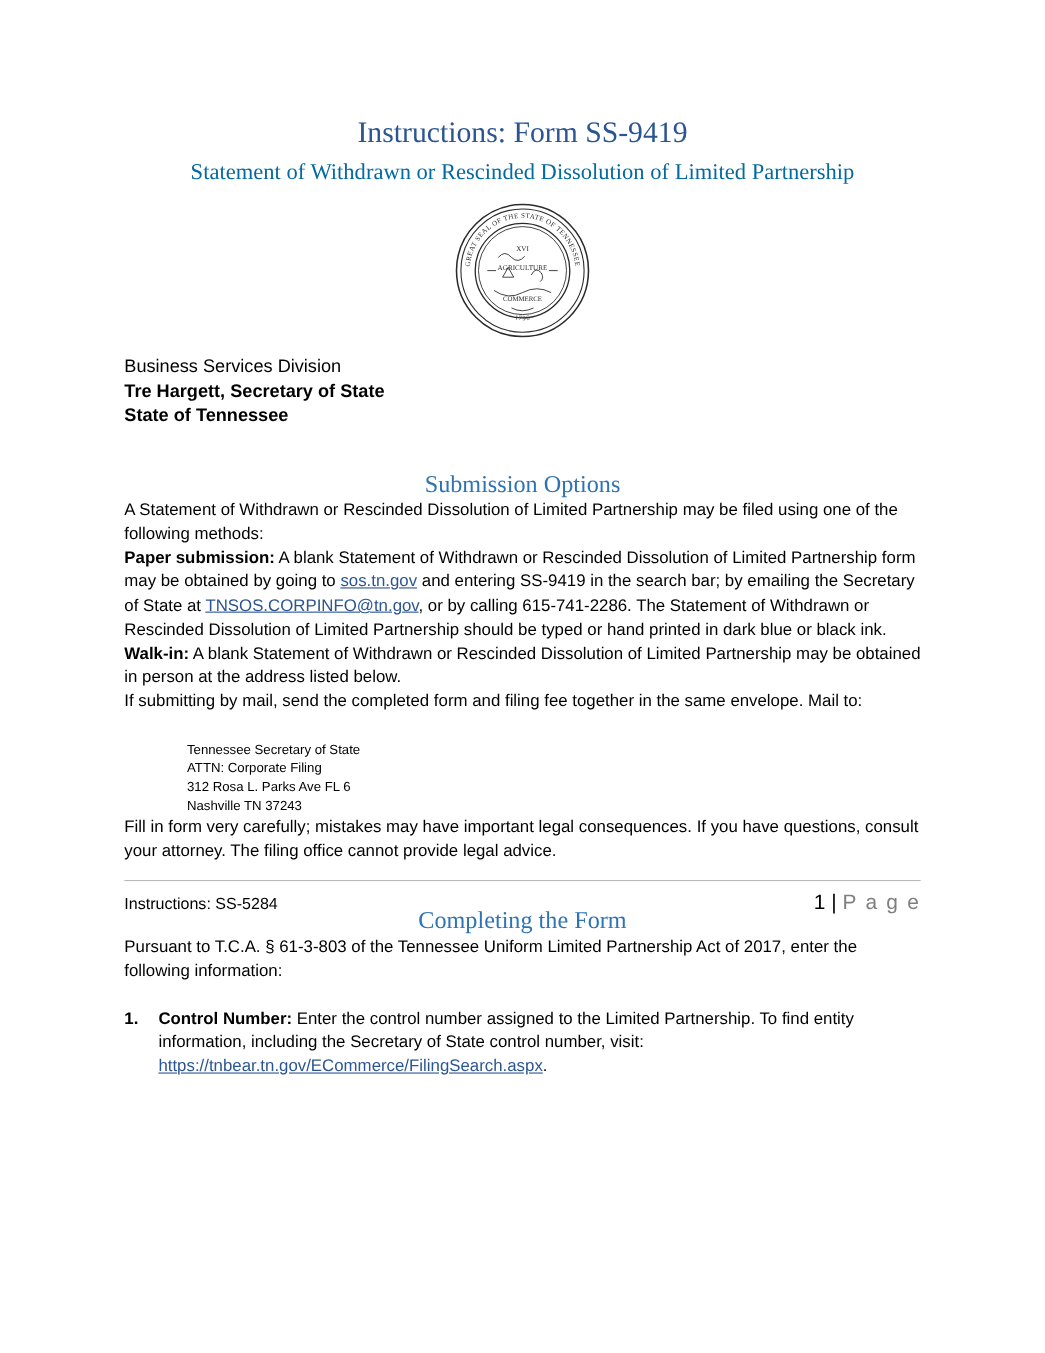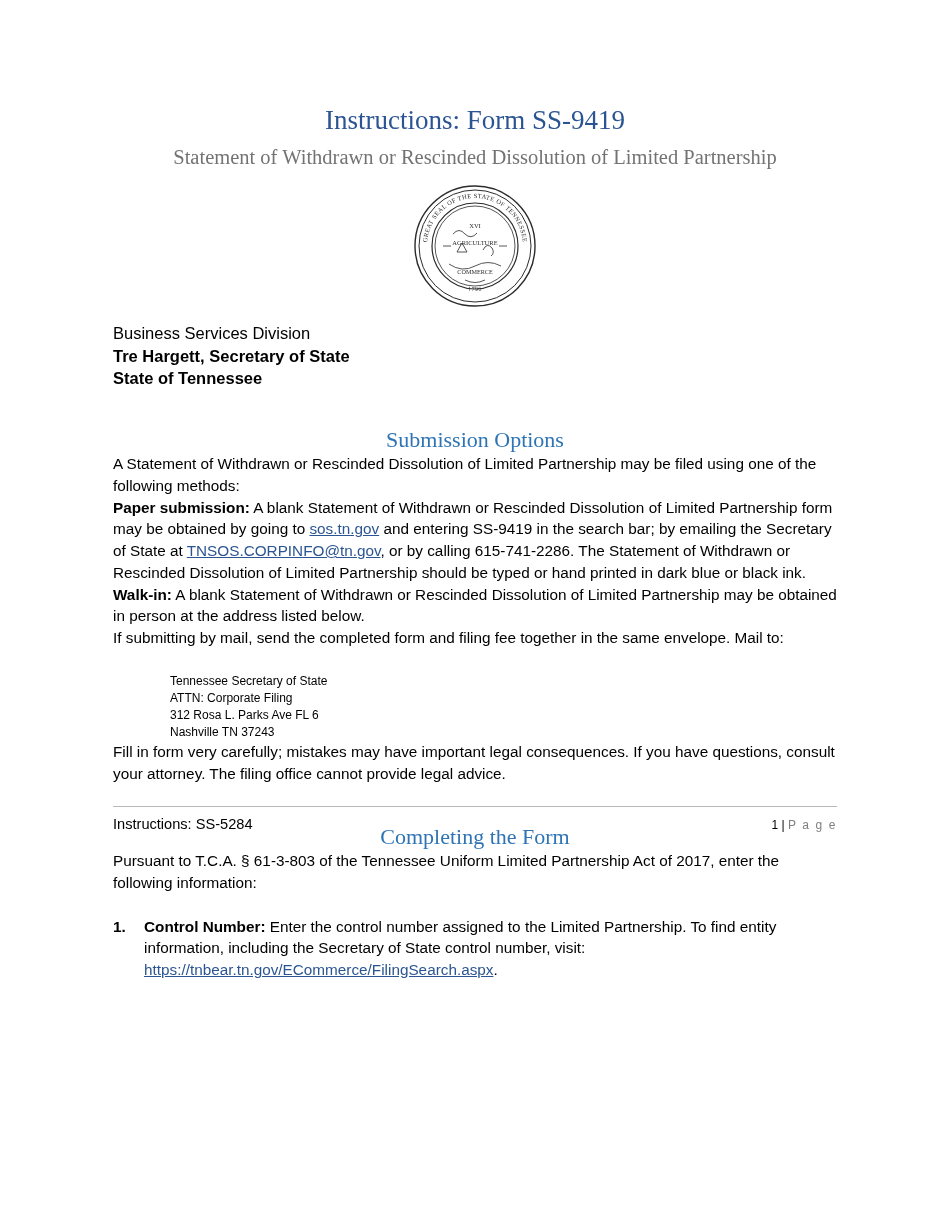--- a/index.html
+++ b/index.html
@@ -30,21 +30,21 @@
     font-family: "Liberation Serif", serif;
     font-size: 27px;
     color: #2b5592;
     line-height: 1.25;
     font-weight: normal;
     margin: 0;
   }
   .doc-subtitle {
     font-family: "Liberation Serif", serif;
     font-size: 20.5px;
-    color: #737373;
+    color: #0369a1;
     line-height: 1.3;
     margin: 6px 0 0 0;
     font-weight: normal;
   }
   .seal-wrap {
     display: flex;
     justify-content: center;
     margin-top: 14px;
   }
   .seal {
@@ -127,21 +127,21 @@
     border-top: 1px solid #b8b8b8;
     margin-bottom: 9px;
   }
   .footer-row {
     display: flex;
     justify-content: space-between;
     align-items: baseline;
     font-size: 14.6px;
   }
   .footer-right {
-    font-size: 12px;
+    font-size: 19px;
   }
   .footer-right .pagenum { color: #000; }
   .footer-right .pageword { color: #7f7f7f; letter-spacing: 1.6px; }
 </style>
 </head>
 <body>
 
 <div class="page">
 
   <div class="title-block">

